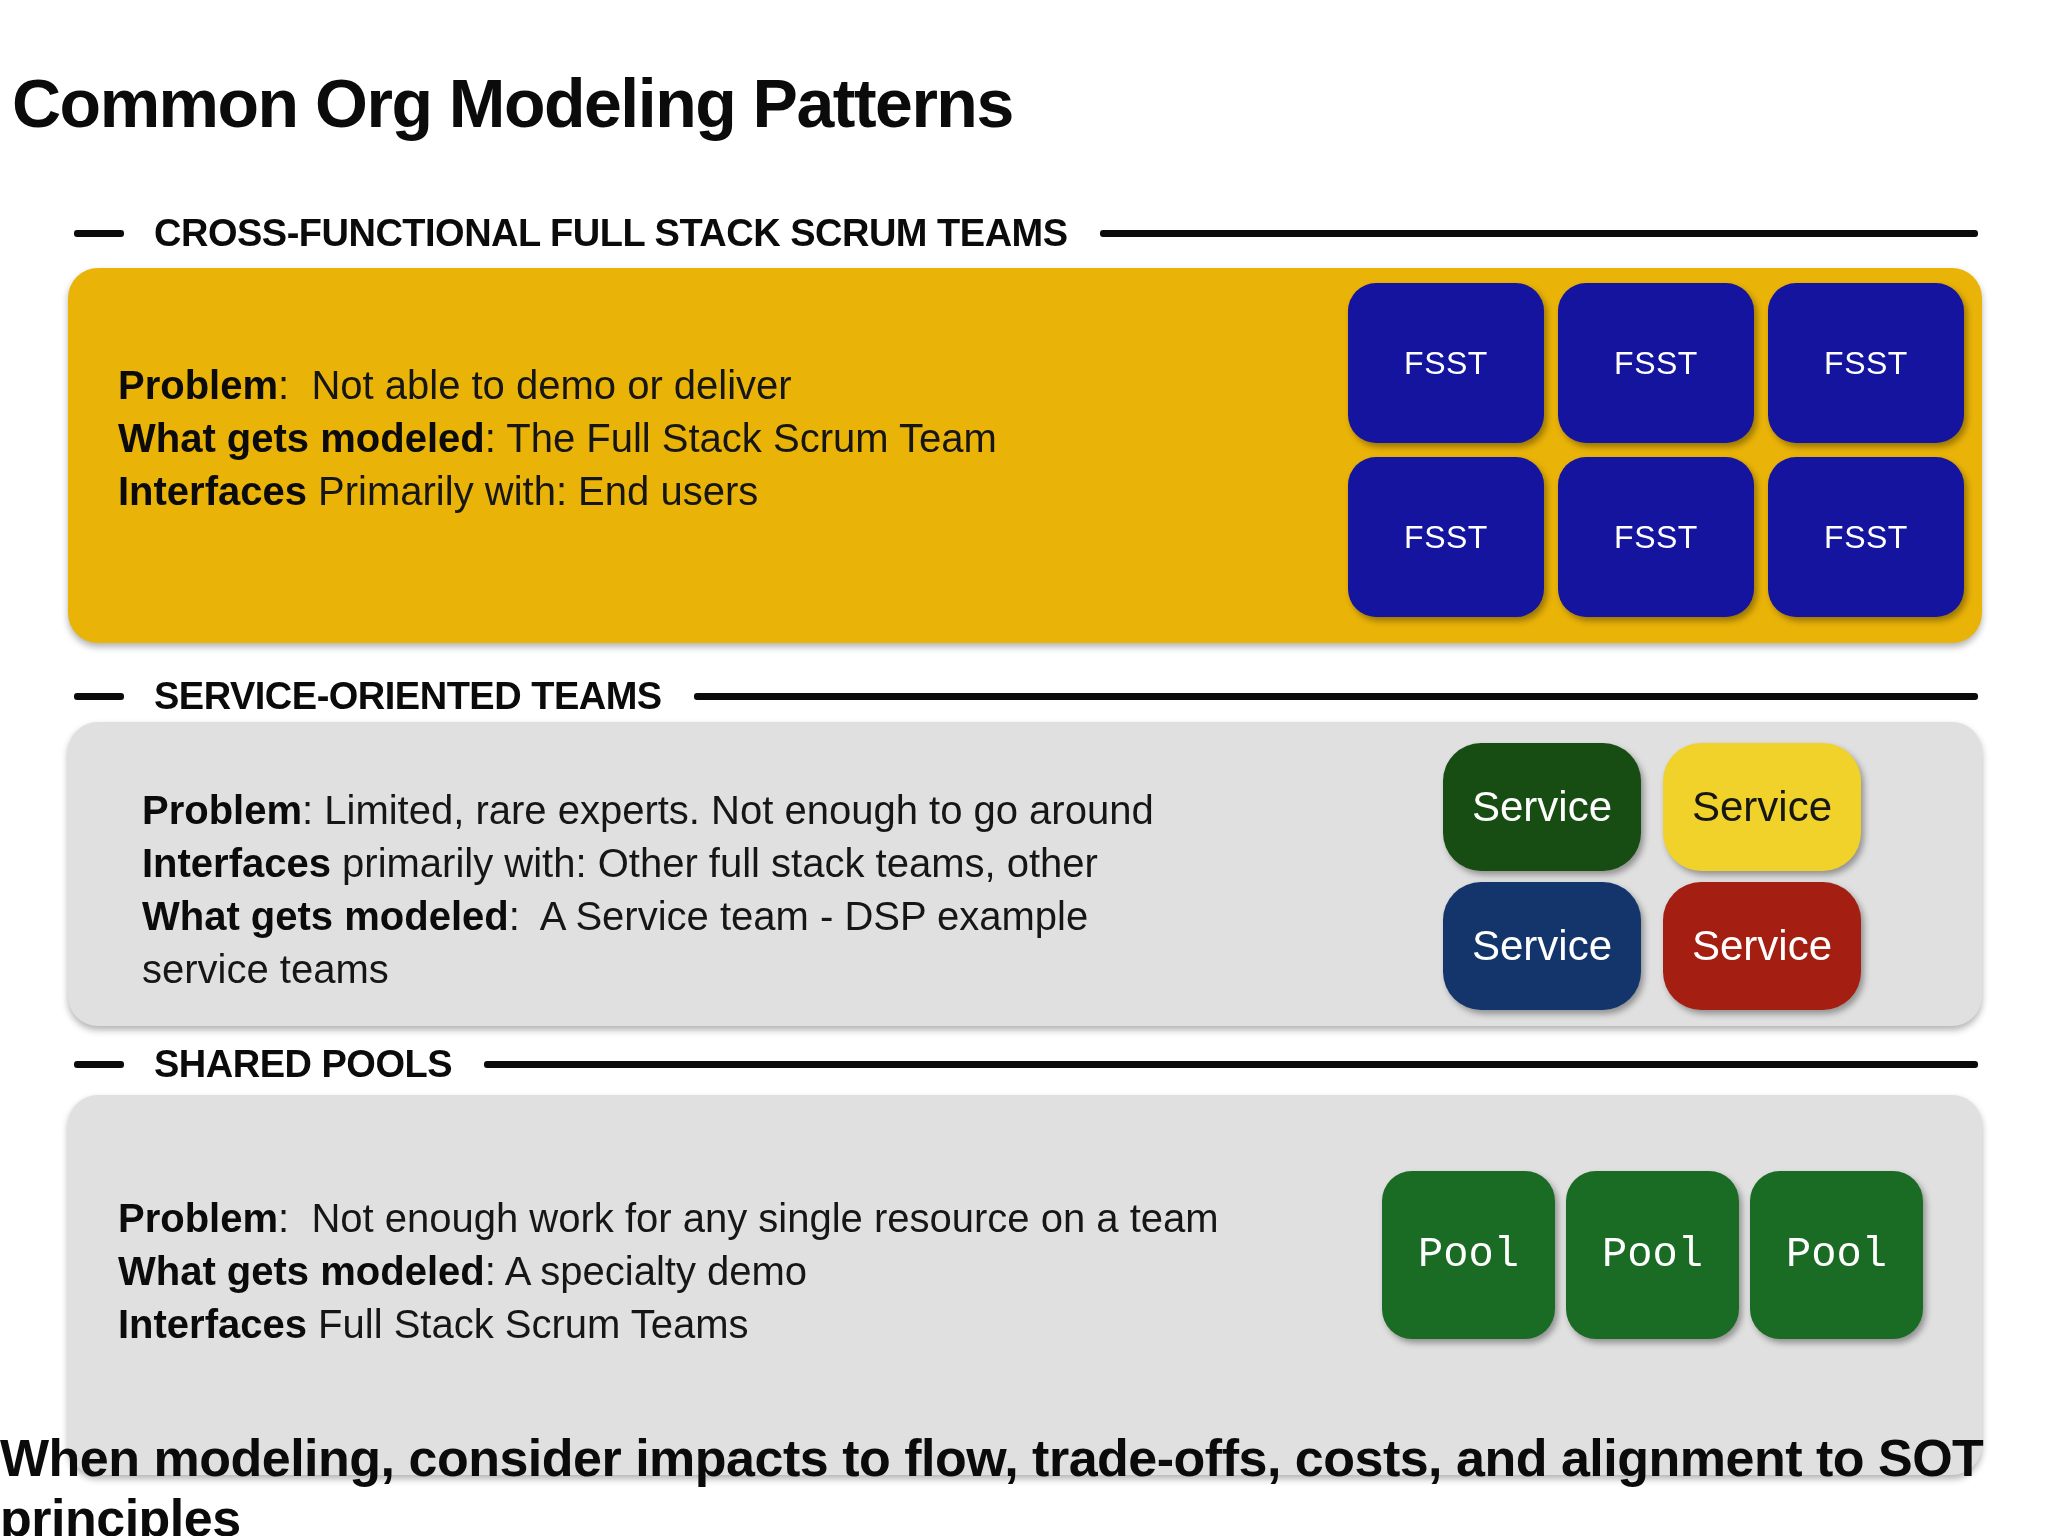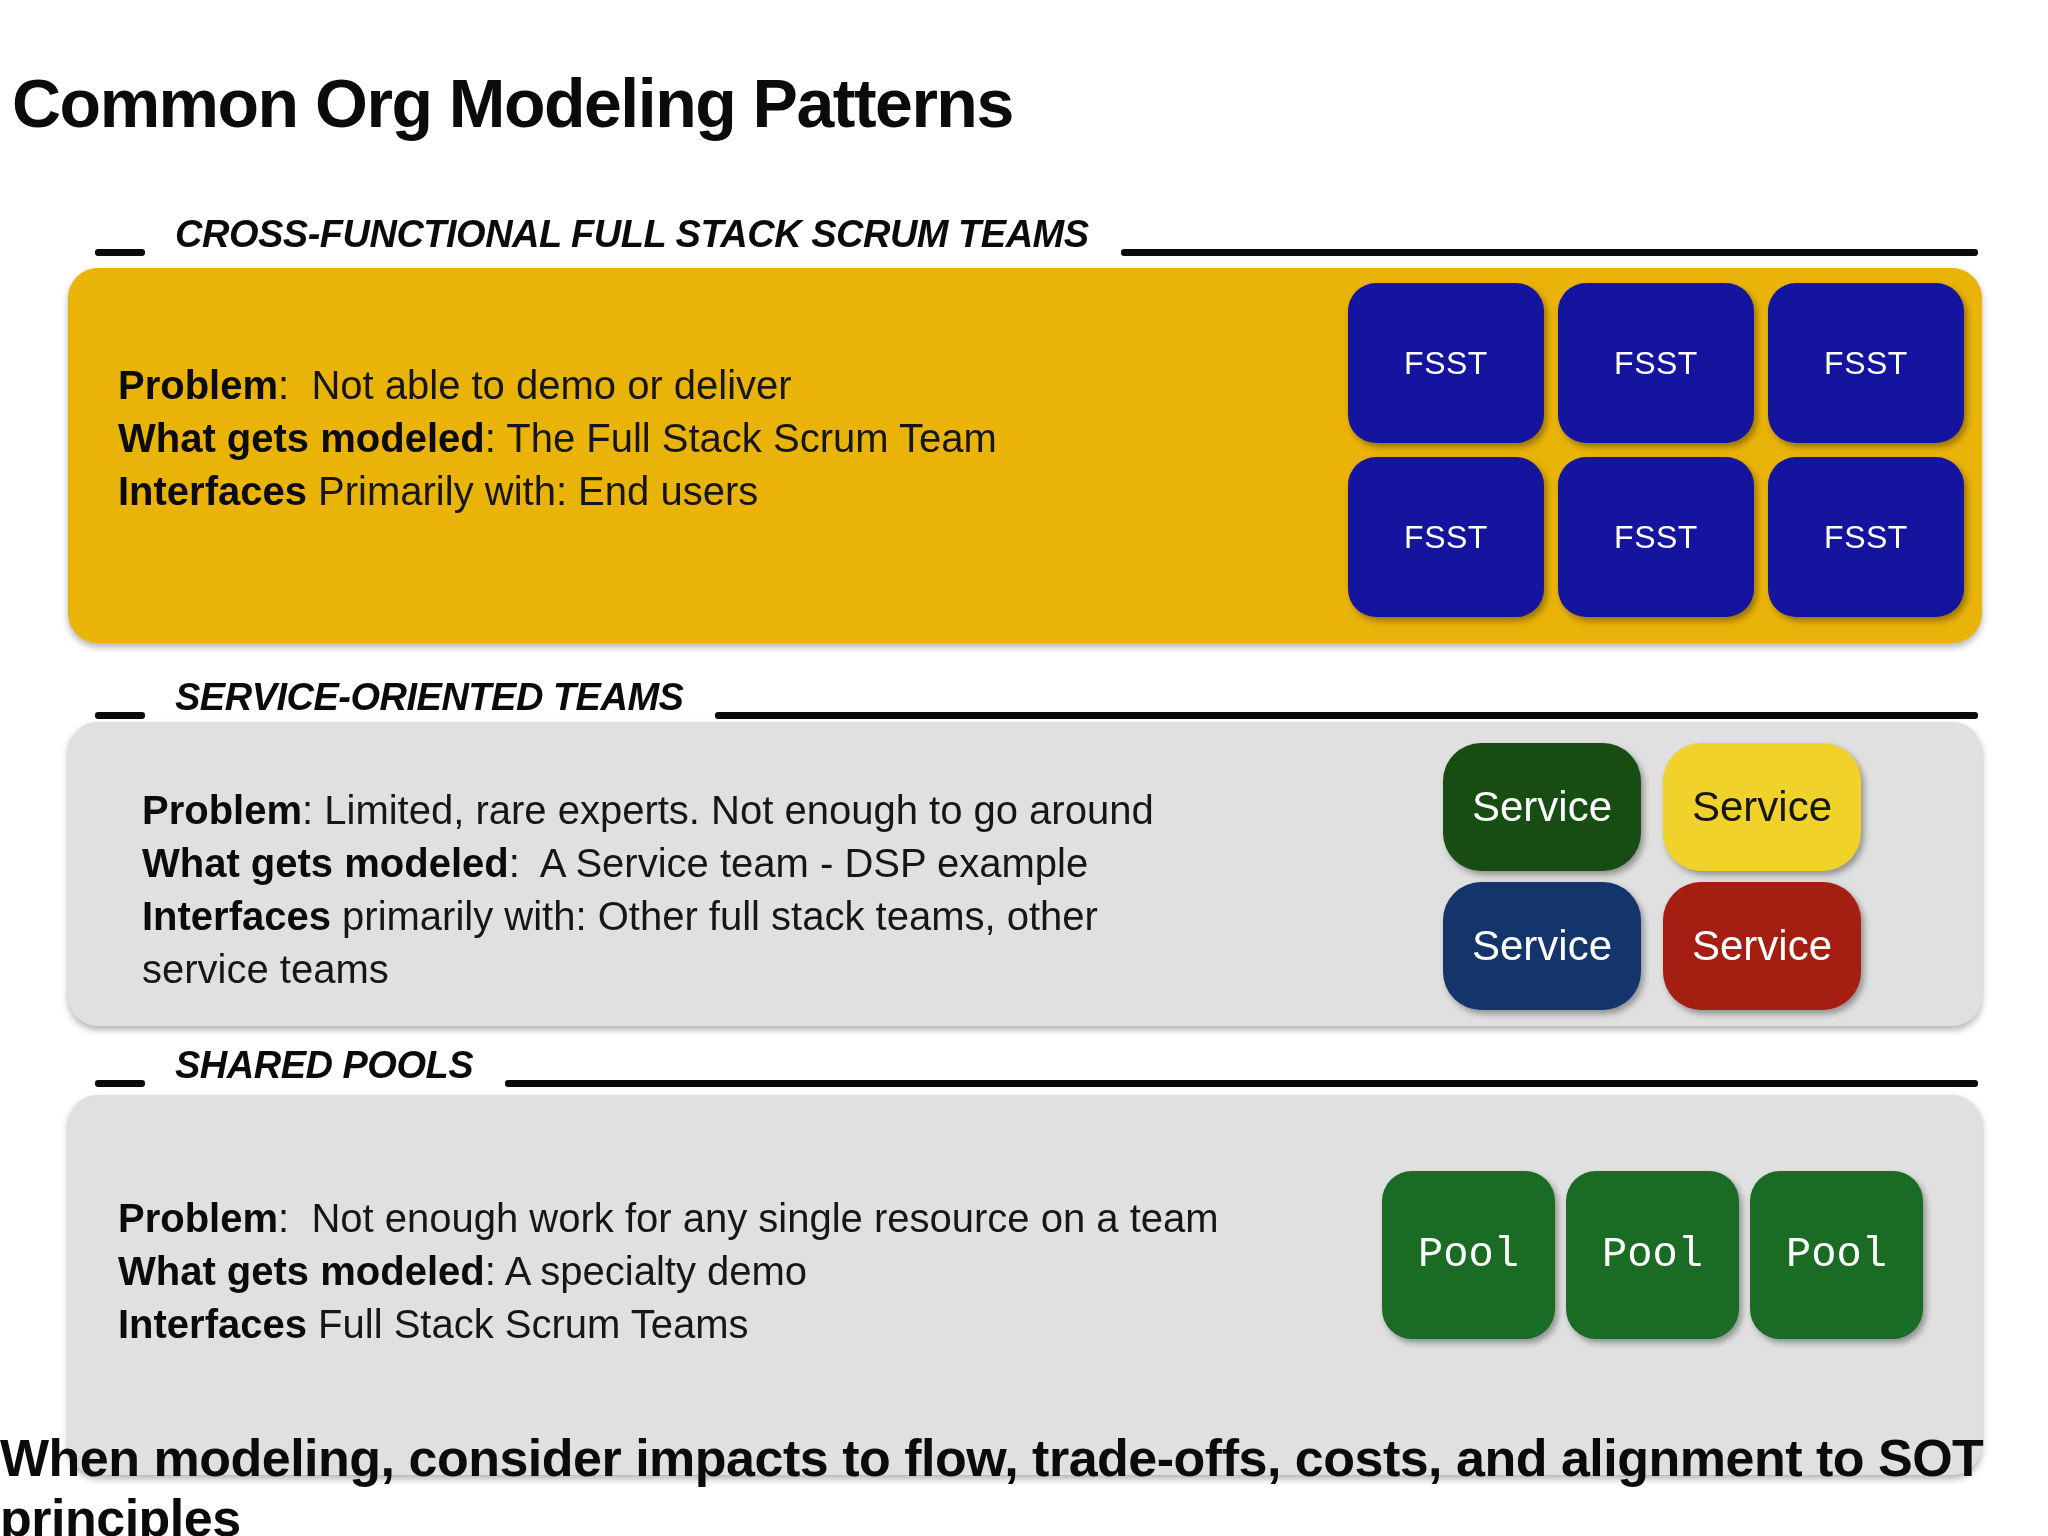--- a/index.html
+++ b/index.html
@@ -13,22 +13,22 @@
   }
   .slide{position:absolute;inset:0;}
 
   .title{
     position:absolute;top:52px;left:0;width:100%;
     text-align:left;margin:12px;
     font-size:68px;font-weight:700;letter-spacing:-1.5px;color:#0b0b0b;
   }
 
   .sec-head{
-    position:absolute;left:95px;right:70px;height:46px;
-    display:flex;align-items:flex-end;font-style:italic;
+    position:absolute;left:74px;right:70px;height:46px;
+    display:flex;align-items:center;
   }
   .dash{flex:0 0 auto;width:50px;height:7px;background:#0b0b0b;border-radius:3px;margin-right:30px;}
   .sec-label{font-size:38px;font-weight:700;letter-spacing:-0.5px;white-space:pre;margin-right:32px;color:#0b0b0b;}
   .rule{flex:1 1 auto;height:7px;background:#0b0b0b;border-radius:3px;}
 
   .panel{
     position:absolute;left:68px;width:1914px;
     border-radius:30px;
     box-shadow:0 4px 7px rgba(0,0,0,0.30);
   }
@@ -93,22 +93,22 @@
   </div>
 
   <div class="sec-head" style="top:673px">
     <span class="dash"></span>
     <span class="sec-label">SERVICE-ORIENTED TEAMS</span>
     <span class="rule"></span>
   </div>
   <div class="panel panel-2" style="background: rgb(224, 224, 225);">
     <div class="body-text bt-2">
       <div class="line"><b>Problem</b><span>: Limited, rare experts. Not enough to go around</span></div>
+      <div class="line"><b>Interfaces</b><span> primarily with: Other full stack teams, other</span></div>
       <div class="line"><b>What gets modeled</b><span>:  A Service team - DSP example</span></div>
-      <div class="line"><b>Interfaces</b><span> primarily with: Other full stack teams, other</span></div>
       <div class="line"><b></b><span>service teams</span></div>
     </div>
     <div class="grid service-grid">
       <div class="box" style="background: rgb(23, 77, 18); color: rgb(255, 255, 255);">Service</div>
       <div class="box" style="background: rgb(240, 210, 42); color: rgb(22, 22, 22);">Service</div>
       <div class="box" style="background: rgb(20, 53, 107); color: rgb(255, 255, 255);">Service</div>
       <div class="box" style="background: rgb(164, 30, 17); color: rgb(255, 255, 255);">Service</div>
     </div>
   </div>
 

